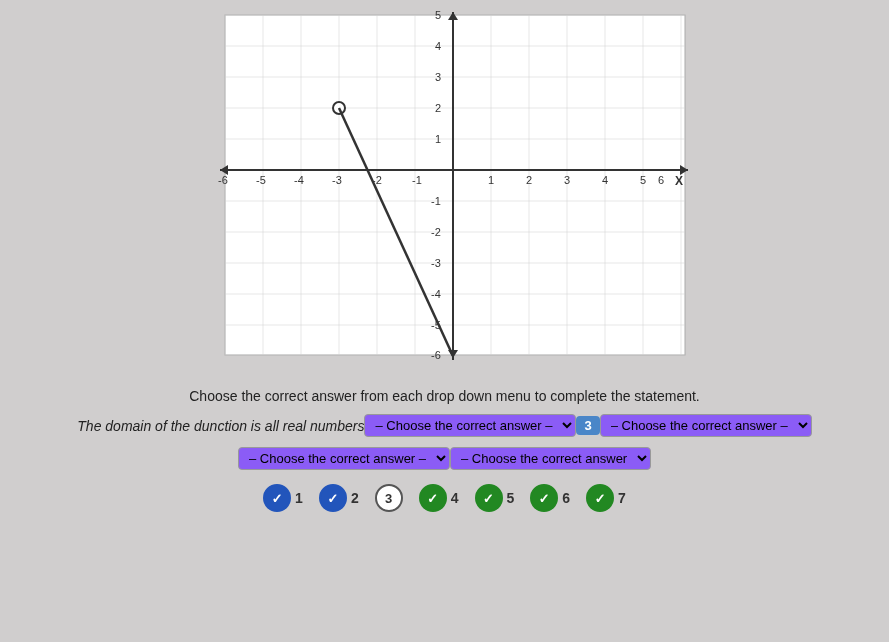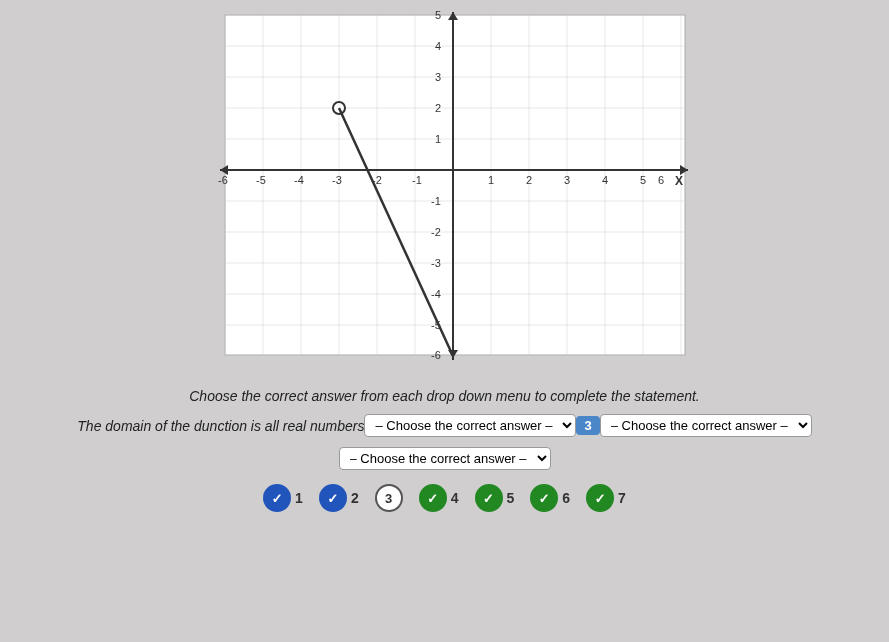--- a/index.html
+++ b/index.html
@@ -33,42 +33,41 @@
     .graph-svg {
       width: 100%;
       height: 100%;
     }
 
     
     .instructions {
       font-size: 14px;
       color: #222;
       margin-top: 8px;
-      font-style: italic;
     }
 
     .statement-row {
       display: flex;
       align-items: center;
       margin-top: 10px;
       font-size: 14px;
       color: #222;
       flex-wrap: wrap;
       justify-content: center;
       gap: 0;
     }
 
     .statement-text {
       font-style: italic;
     }
 
     .dropdown-select {
       border: 1px solid #999;
       border-radius: 4px;
-      background: #ffffff;
+      background: #8b5cf6;
       padding: 2px 6px;
       font-size: 13px;
       cursor: pointer;
       min-width: 160px;
     }
 
     .value-badge {
       background: #4a86c8;
       color: white;
       border-radius: 4px;
@@ -231,20 +230,25 @@
     </select>
   </div>
 
   <div class="statement-row">
     <select class="dropdown-select">
       <option>– Choose the correct answer –</option>
       <option>greater than</option>
       <option>less than</option>
       <option>equal to</option>
     </select>
+    <select class="dropdown-select">
+      <option>– Choose the correct answer</option>
+      <option>or greater</option>
+      <option>or less</option>
+    </select>
   </div>
 
   <div class="answer-row">
     <div class="answer-btn">
       <div class="answer-circle checked-blue">
         <span class="checkmark"></span>
       </div>
       <span>1</span>
     </div>
     <div class="answer-btn">

